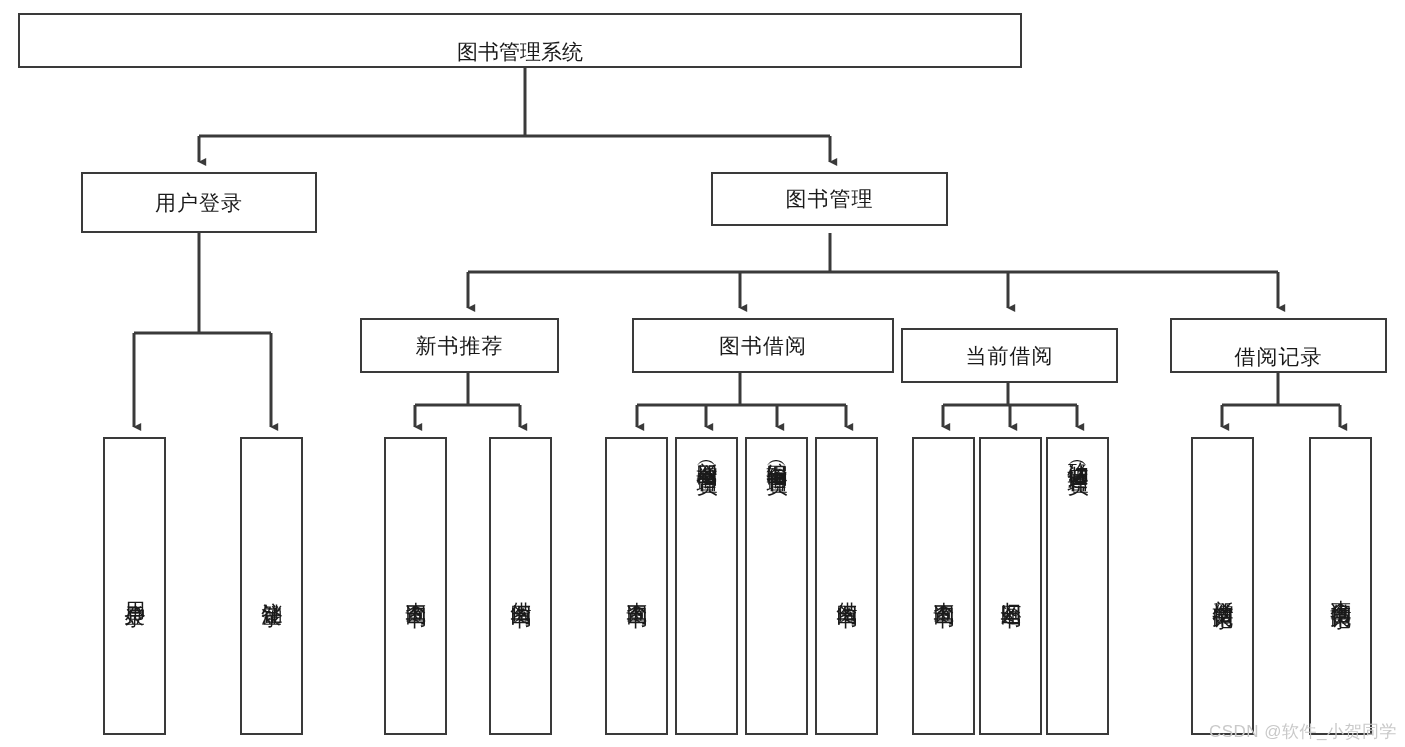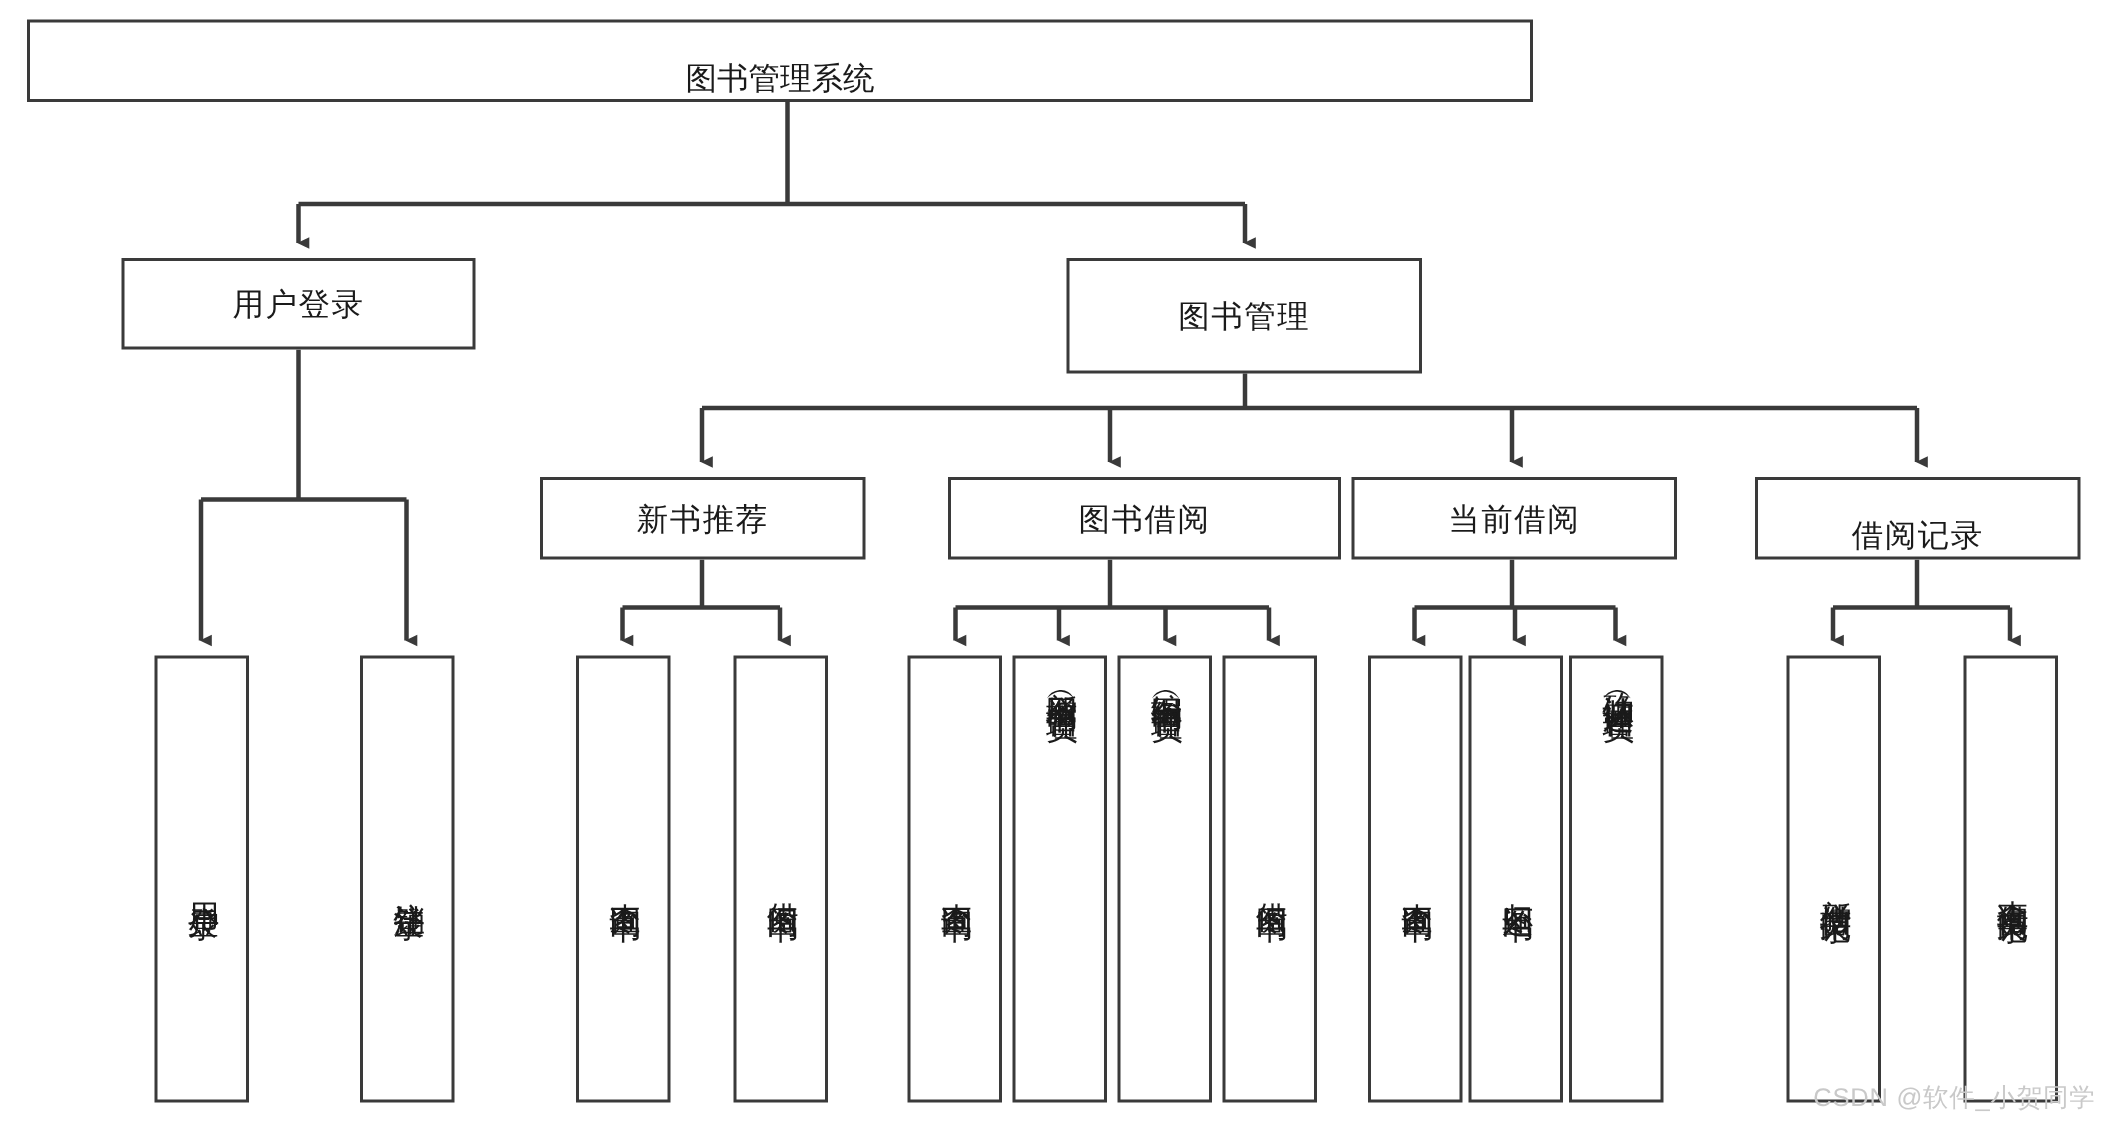--- a/index.html
+++ b/index.html
@@ -128,33 +128,33 @@
   </svg>
 
   <div class="node root" style="left:18px; top:13px; width:1004px; height:55px;">
     <span>图书管理系统</span>
   </div>
 
   <div class="node horiz" style="left:81px; top:172px; width:236px; height:61px;">
     <span>用户登录</span>
   </div>
 
-  <div class="node horiz" style="left:711px; top:172px; width:237px; height:77px;">
+  <div class="node horiz" style="left:711px; top:172px; width:237px; height:54px;">
     <span>图书管理</span>
   </div>
 
-  <div class="node horiz" style="left:360px; top:318px; width:217px; height:55px;">
+  <div class="node horiz" style="left:360px; top:318px; width:199px; height:55px;">
     <span>新书推荐</span>
   </div>
 
   <div class="node horiz" style="left:632px; top:318px; width:262px; height:55px;">
     <span>图书借阅</span>
   </div>
 
-  <div class="node horiz" style="left:901px; top:318px; width:217px; height:55px;">
+  <div class="node horiz" style="left:901px; top:328px; width:217px; height:55px;">
     <span>当前借阅</span>
   </div>
 
   <div class="node horiz" style="left:1170px; top:318px; width:217px; height:55px;align-items:flex-end;">
     <span>借阅记录</span>
   </div>
 
   <div class="node leaf leaf-mid" style="left:103px; top:437px; width:63px; height:298px; align-items:center;">
     <span class="vtext">用户登录</span>
   </div>

